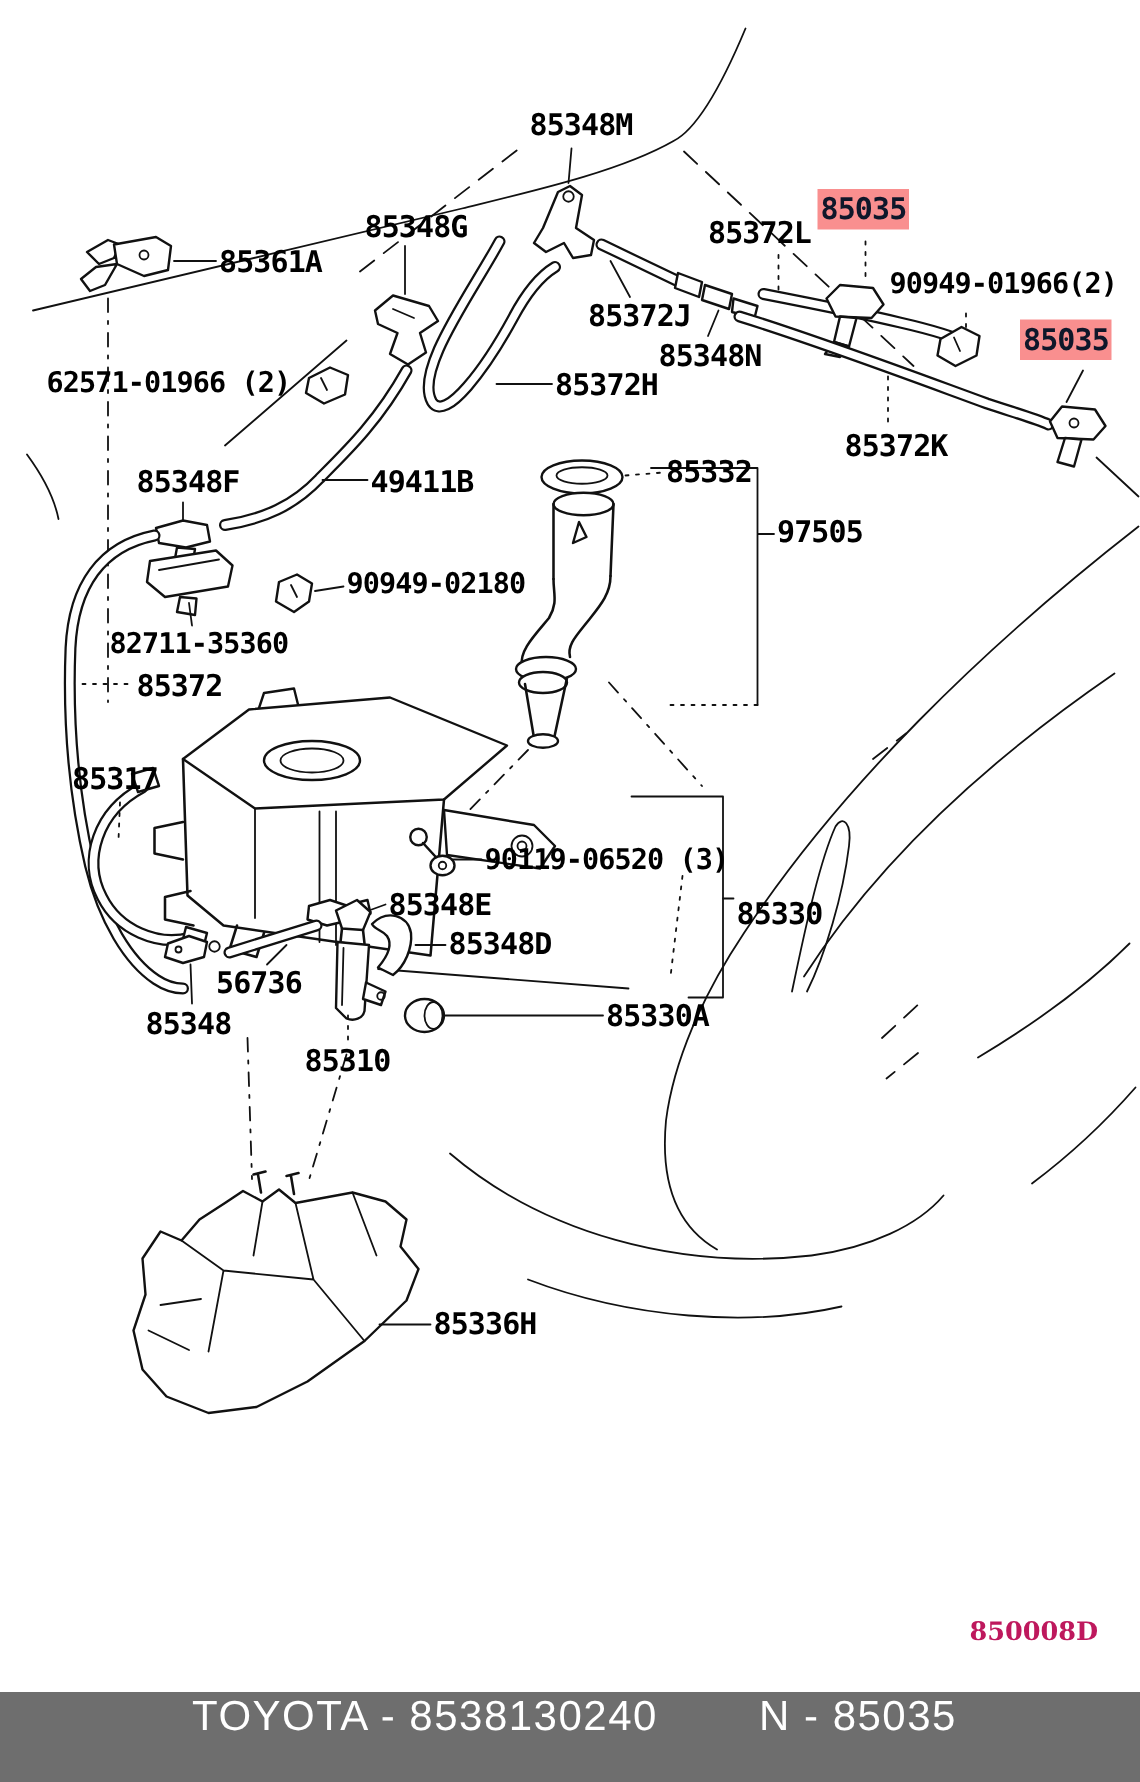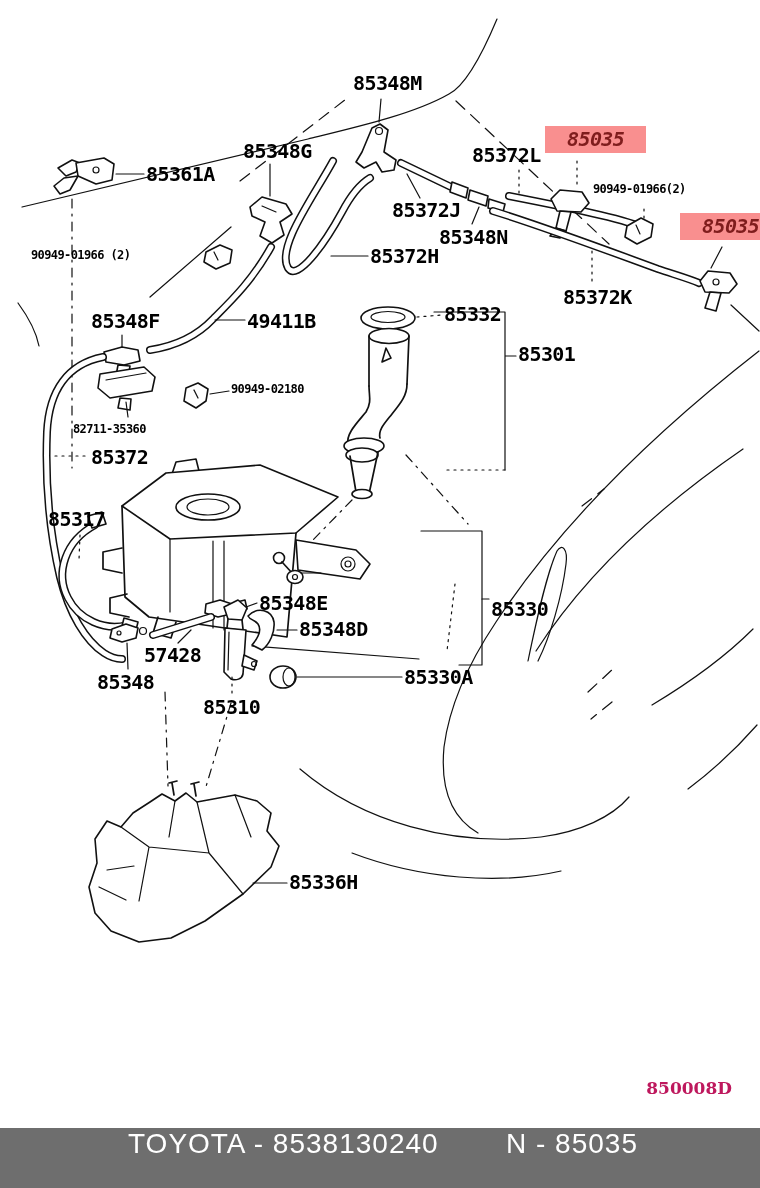--- a/index.html
+++ b/index.html
@@ -1,22 +1,22 @@
 <!DOCTYPE html>
 <html><head>
 <meta charset="utf-8">
 <style>
   html,body{margin:0;padding:0;background:#fff}
   .stage{position:relative;width:760px;height:1188px;background:#ffffff;overflow:hidden;
          font-family:"DejaVu Sans Mono", monospace;}
   svg{position:absolute;left:0;top:0}
   .lbl{position:absolute;font:700 20px "DejaVu Sans Mono", monospace;letter-spacing:-0.6px;
        color:#000;white-space:nowrap;line-height:23px;text-align:center;}
-  .lbl.sm{font-size:12px}
-  .hl{background:#f98f8f;color:#7f1d1d;padding:2px 22px;font-style:italic;}
+  .lbl.sm{font-size:19px}
+  .hl{background:#f98f8f;color:#0f172a;padding:2px 2px;}
   .code{position:absolute;right:28px;top:1078px;font:700 17px "DejaVu Serif", serif;color:#be185d;}
   .footer{position:absolute;left:0;top:1128px;width:760px;height:60px;background:#6e6e6e;}
   .footer span{position:absolute;top:0;line-height:60px;color:#fff;
        font:400 28px "Liberation Sans", sans-serif;letter-spacing:1px;white-space:nowrap;}
   .f-left{left:128px}
   .f-right{left:506px}
   
   .k{fill:none;stroke:#111;stroke-width:1.7;stroke-linecap:round;stroke-linejoin:round}
   .t{fill:none;stroke:#111;stroke-width:1.2;stroke-linecap:round;stroke-linejoin:round}
   .d{stroke-dasharray:12 8}
@@ -281,33 +281,34 @@
 <div class="lbl" style="left:243px;top:140px">85348G</div>
 <div class="lbl" style="left:472px;top:144px">85372L</div>
 <div class="lbl hl" style="left:545px;top:126px">85035</div>
 <div class="lbl sm" style="left:593px;top:178px">90949-01966(2)</div>
 <div class="lbl hl" style="left:680px;top:213px">85035</div>
 <div class="lbl" style="left:146px;top:163px">85361A</div>
 <div class="lbl" style="left:392px;top:199px">85372J</div>
 <div class="lbl" style="left:439px;top:226px">85348N</div>
 <div class="lbl" style="left:370px;top:245px">85372H</div>
 <div class="lbl" style="left:563px;top:286px">85372K</div>
-<div class="lbl sm" style="left:31px;top:244px">90949-01966 (2)</div>
+<div class="lbl sm" style="left:31px;top:244px">62571-01966 (2)</div>
 <div class="lbl" style="left:91px;top:310px">85348F</div>
 <div class="lbl" style="left:247px;top:310px">49411B</div>
 <div class="lbl" style="left:444px;top:303px">85332</div>
-<div class="lbl" style="left:518px;top:343px">85301</div>
+<div class="lbl" style="left:518px;top:343px">97505</div>
 <div class="lbl sm" style="left:231px;top:378px">90949-02180</div>
 <div class="lbl sm" style="left:73px;top:418px">82711-35360</div>
 <div class="lbl" style="left:91px;top:446px">85372</div>
 <div class="lbl" style="left:48px;top:508px">85317</div>
+<div class="lbl sm" style="left:323px;top:562px">90119-06520 (3)</div>
 <div class="lbl" style="left:259px;top:592px">85348E</div>
 <div class="lbl" style="left:491px;top:598px">85330</div>
 <div class="lbl" style="left:299px;top:618px">85348D</div>
-<div class="lbl" style="left:144px;top:644px">57428</div>
+<div class="lbl" style="left:144px;top:644px">56736</div>
 <div class="lbl" style="left:97px;top:671px">85348</div>
 <div class="lbl" style="left:404px;top:666px">85330A</div>
 <div class="lbl" style="left:203px;top:696px">85310</div>
 <div class="lbl" style="left:289px;top:871px">85336H</div>
 
 <div class="code">850008D</div>
 
 <div class="footer">
   <span class="f-left">TOYOTA - 8538130240</span>
   <span class="f-right">N - 85035</span>

